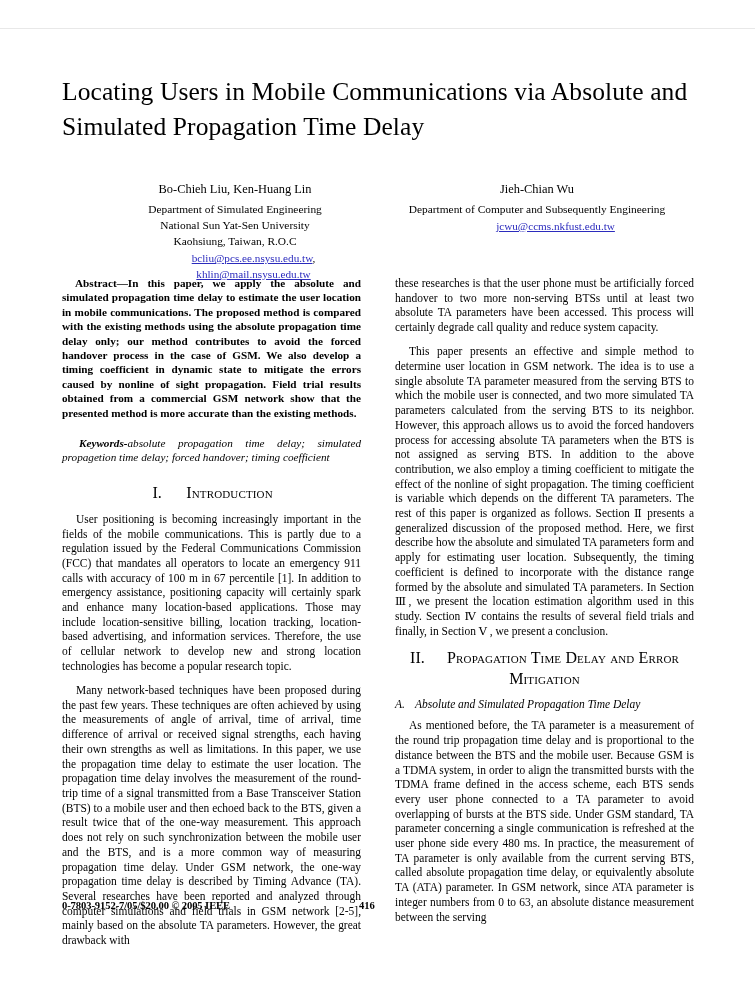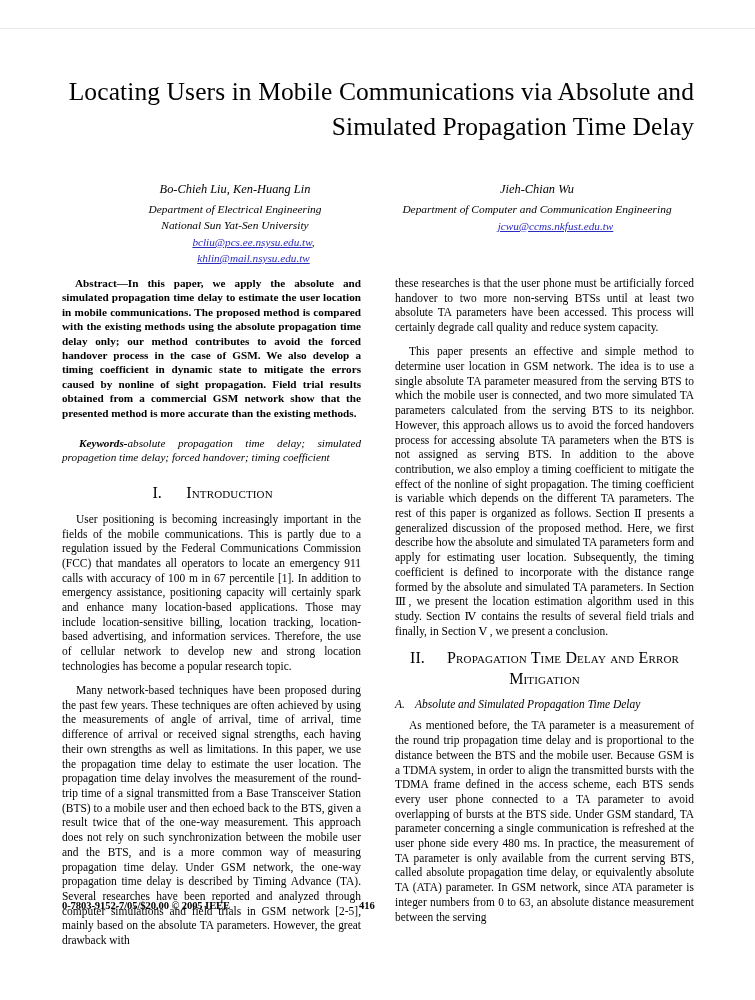--- a/index.html
+++ b/index.html
@@ -29,21 +29,21 @@
     height: 1px;
     background: #e8e8e8;
   }
 
   
   .title-block {
     position: absolute;
     left: 62px;
     top: 74px;
     width: 632px;
-    text-align: right;
+    text-align: left;
   }
   .paper-title {
     font-size: 25.5px;
     line-height: 1.38;
     font-weight: normal;
     margin: 0;
     letter-spacing: 0.1px;
   }
 
   
@@ -51,21 +51,20 @@
     position: absolute;
     left: 62px;
     top: 181px;
     width: 632px;
     display: flex;
     justify-content: space-between;
   }
   .author-col {
     width: 305px;
     text-align: center;
-    font-style: italic;
   }
   .author-col.left { padding-left: 22px; }
   .author-col.right { padding-right: 6px; }
   .author-names {
     font-size: 12.4px;
     line-height: 1.42;
     margin-bottom: 2px;
   }
   .affil {
     font-size: 11.4px;
@@ -180,28 +179,29 @@
   <div class="top-rule"></div>
 
   <div class="title-block">
     <h1 class="paper-title">Locating Users in Mobile Communications via Absolute and Simulated Propagation Time Delay</h1>
   </div>
 
   <div class="authors">
 
     <div class="author-col left">
       <div class="author-names">Bo-Chieh Liu, Ken-Huang Lin</div>
-      <div class="affil">Department of Electrical Engineering</div>
+      <div class="affil">Department of Simulated Engineering</div>
       <div class="affil">National Sun Yat-Sen University</div>
+      <div class="affil">Kaohsiung,  Taiwan, R.O.C</div>
       <div class="email-line"><span class="elink">bcliu@pcs.ee.nsysu.edu.tw</span><span>, </span><span class="elink">khlin@mail.nsysu.edu.tw</span></div>
     </div>
 
     <div class="author-col right">
       <div class="author-names">Jieh-Chian Wu</div>
-      <div class="affil">Department of Computer and Communication Engineering</div>
+      <div class="affil">Department of Computer and Subsequently Engineering</div>
       <div class="email-line"><span class="elink">jcwu@ccms.nkfust.edu.tw</span></div>
     </div>
 
   </div>
 
   <div class="columns">
 
     <div class="col">
 
       <p class="abstract"><span class="lead">Abstract</span><span>—In this paper, we apply the absolute and simulated propagation time delay to estimate the user location in mobile communications. The proposed method is compared with the existing methods using the absolute propagation time delay only; our method contributes to avoid the forced handover process in the case of GSM. We also develop a timing coefficient in dynamic state to mitigate the errors caused by nonline of sight propagation. Field trial results obtained from a commercial GSM network show that the presented method is more accurate than the existing methods.</span></p>

